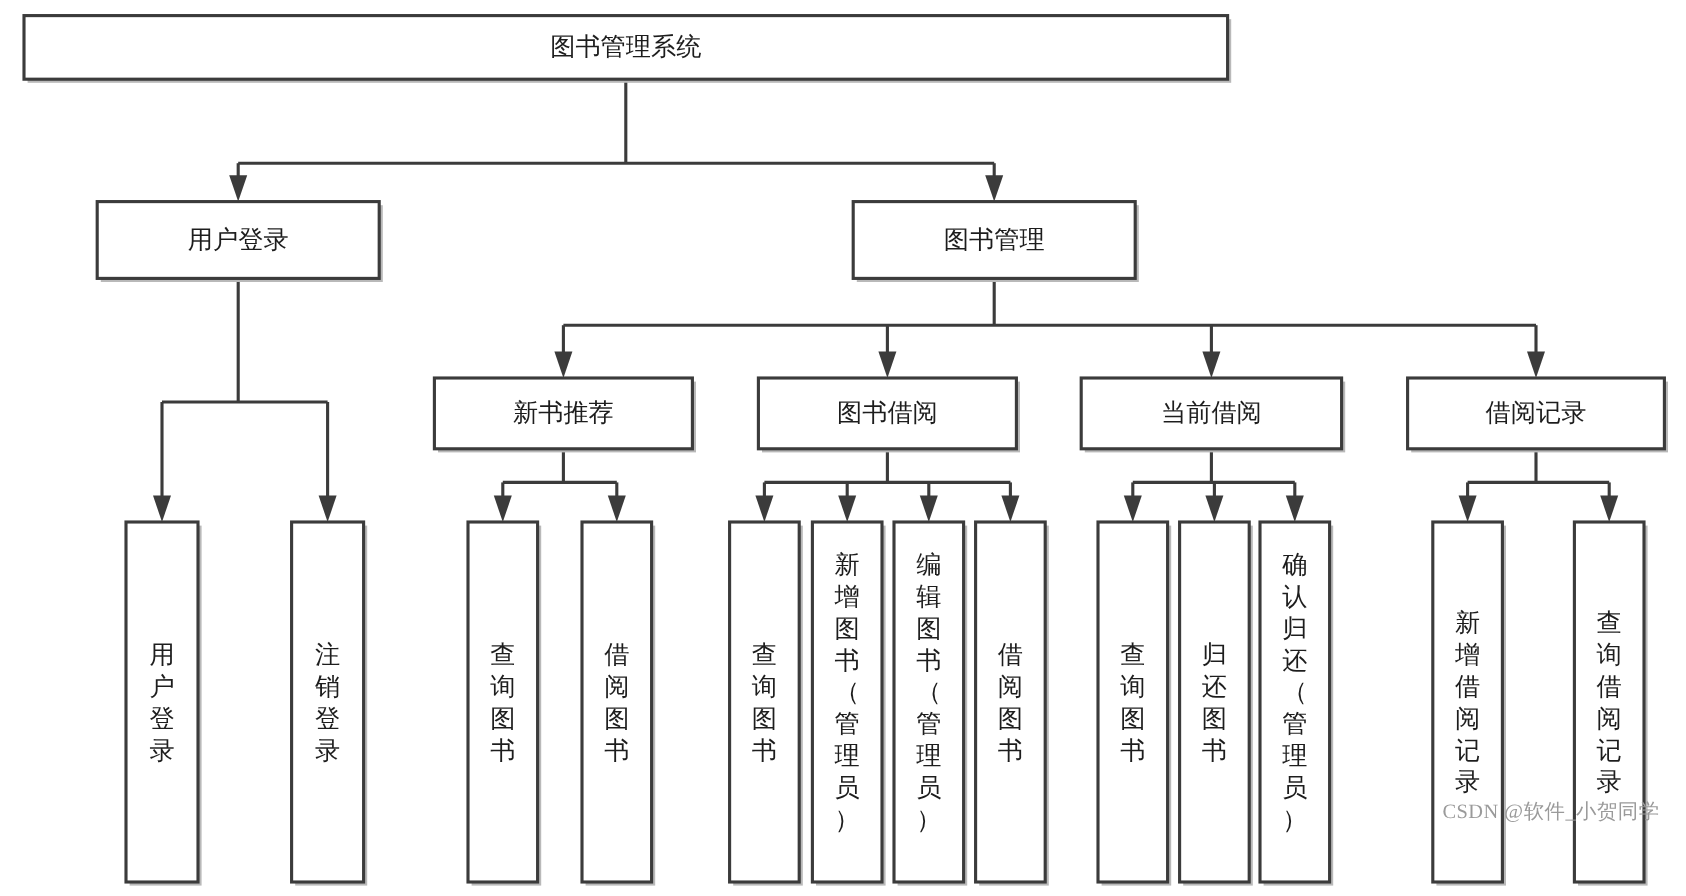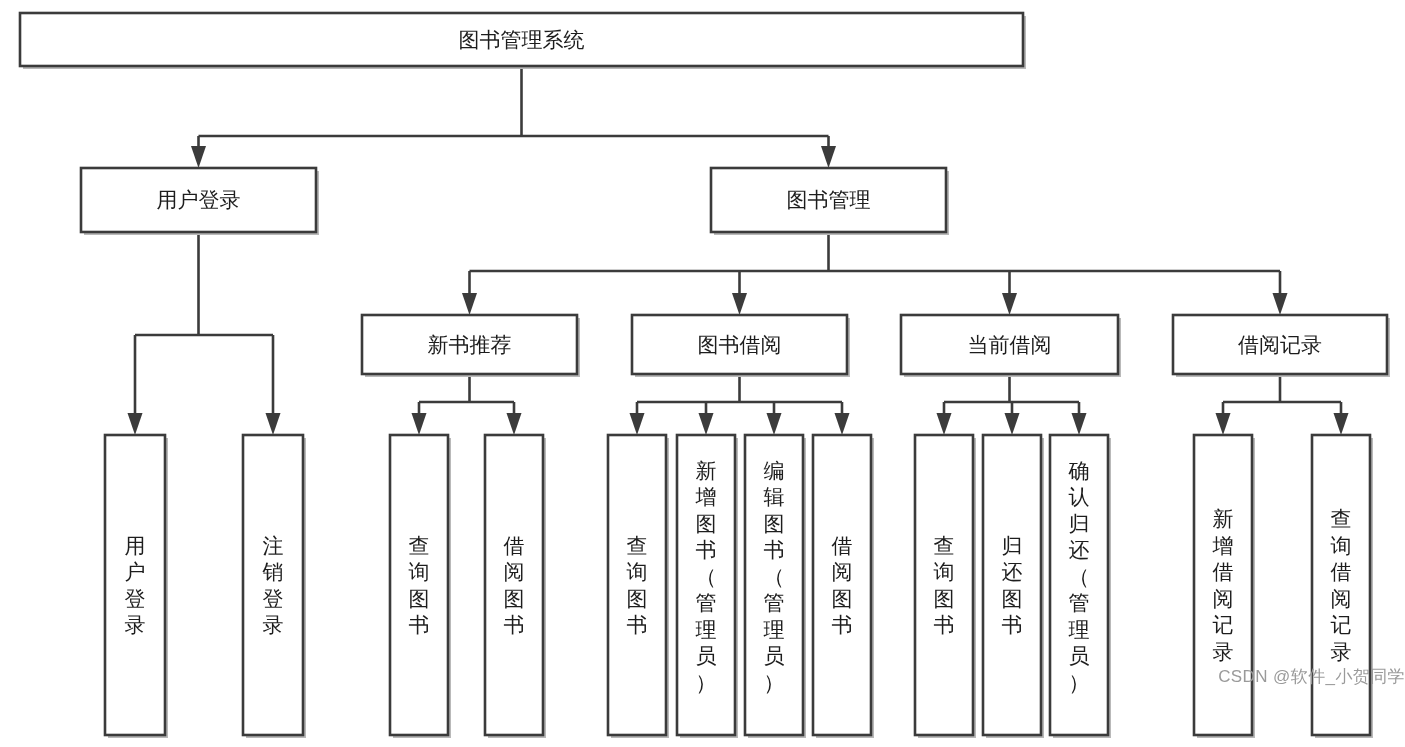--- a/index.html
+++ b/index.html
@@ -55,23 +55,23 @@
     dominant-baseline: middle;
   }
   .node-label-v {
     font-family: "DejaVu Sans", "Liberation Sans", sans-serif;
     font-size: 21px;
     fill: #1d1d1d;
     text-anchor: middle;
   }
   .watermark {
     position: absolute;
-    right: 0;
+    right: 22px;
     bottom: 4px;
-    font-family: Liberation Sans, sans-serif;
+    font-family: Liberation Serif, serif;
     font-size: 17px;
     color: #9a9a9a;
     letter-spacing: 0.4px;
     white-space: nowrap;
     user-select: none;
   }
 </style>
 </head>
 <body>
 

